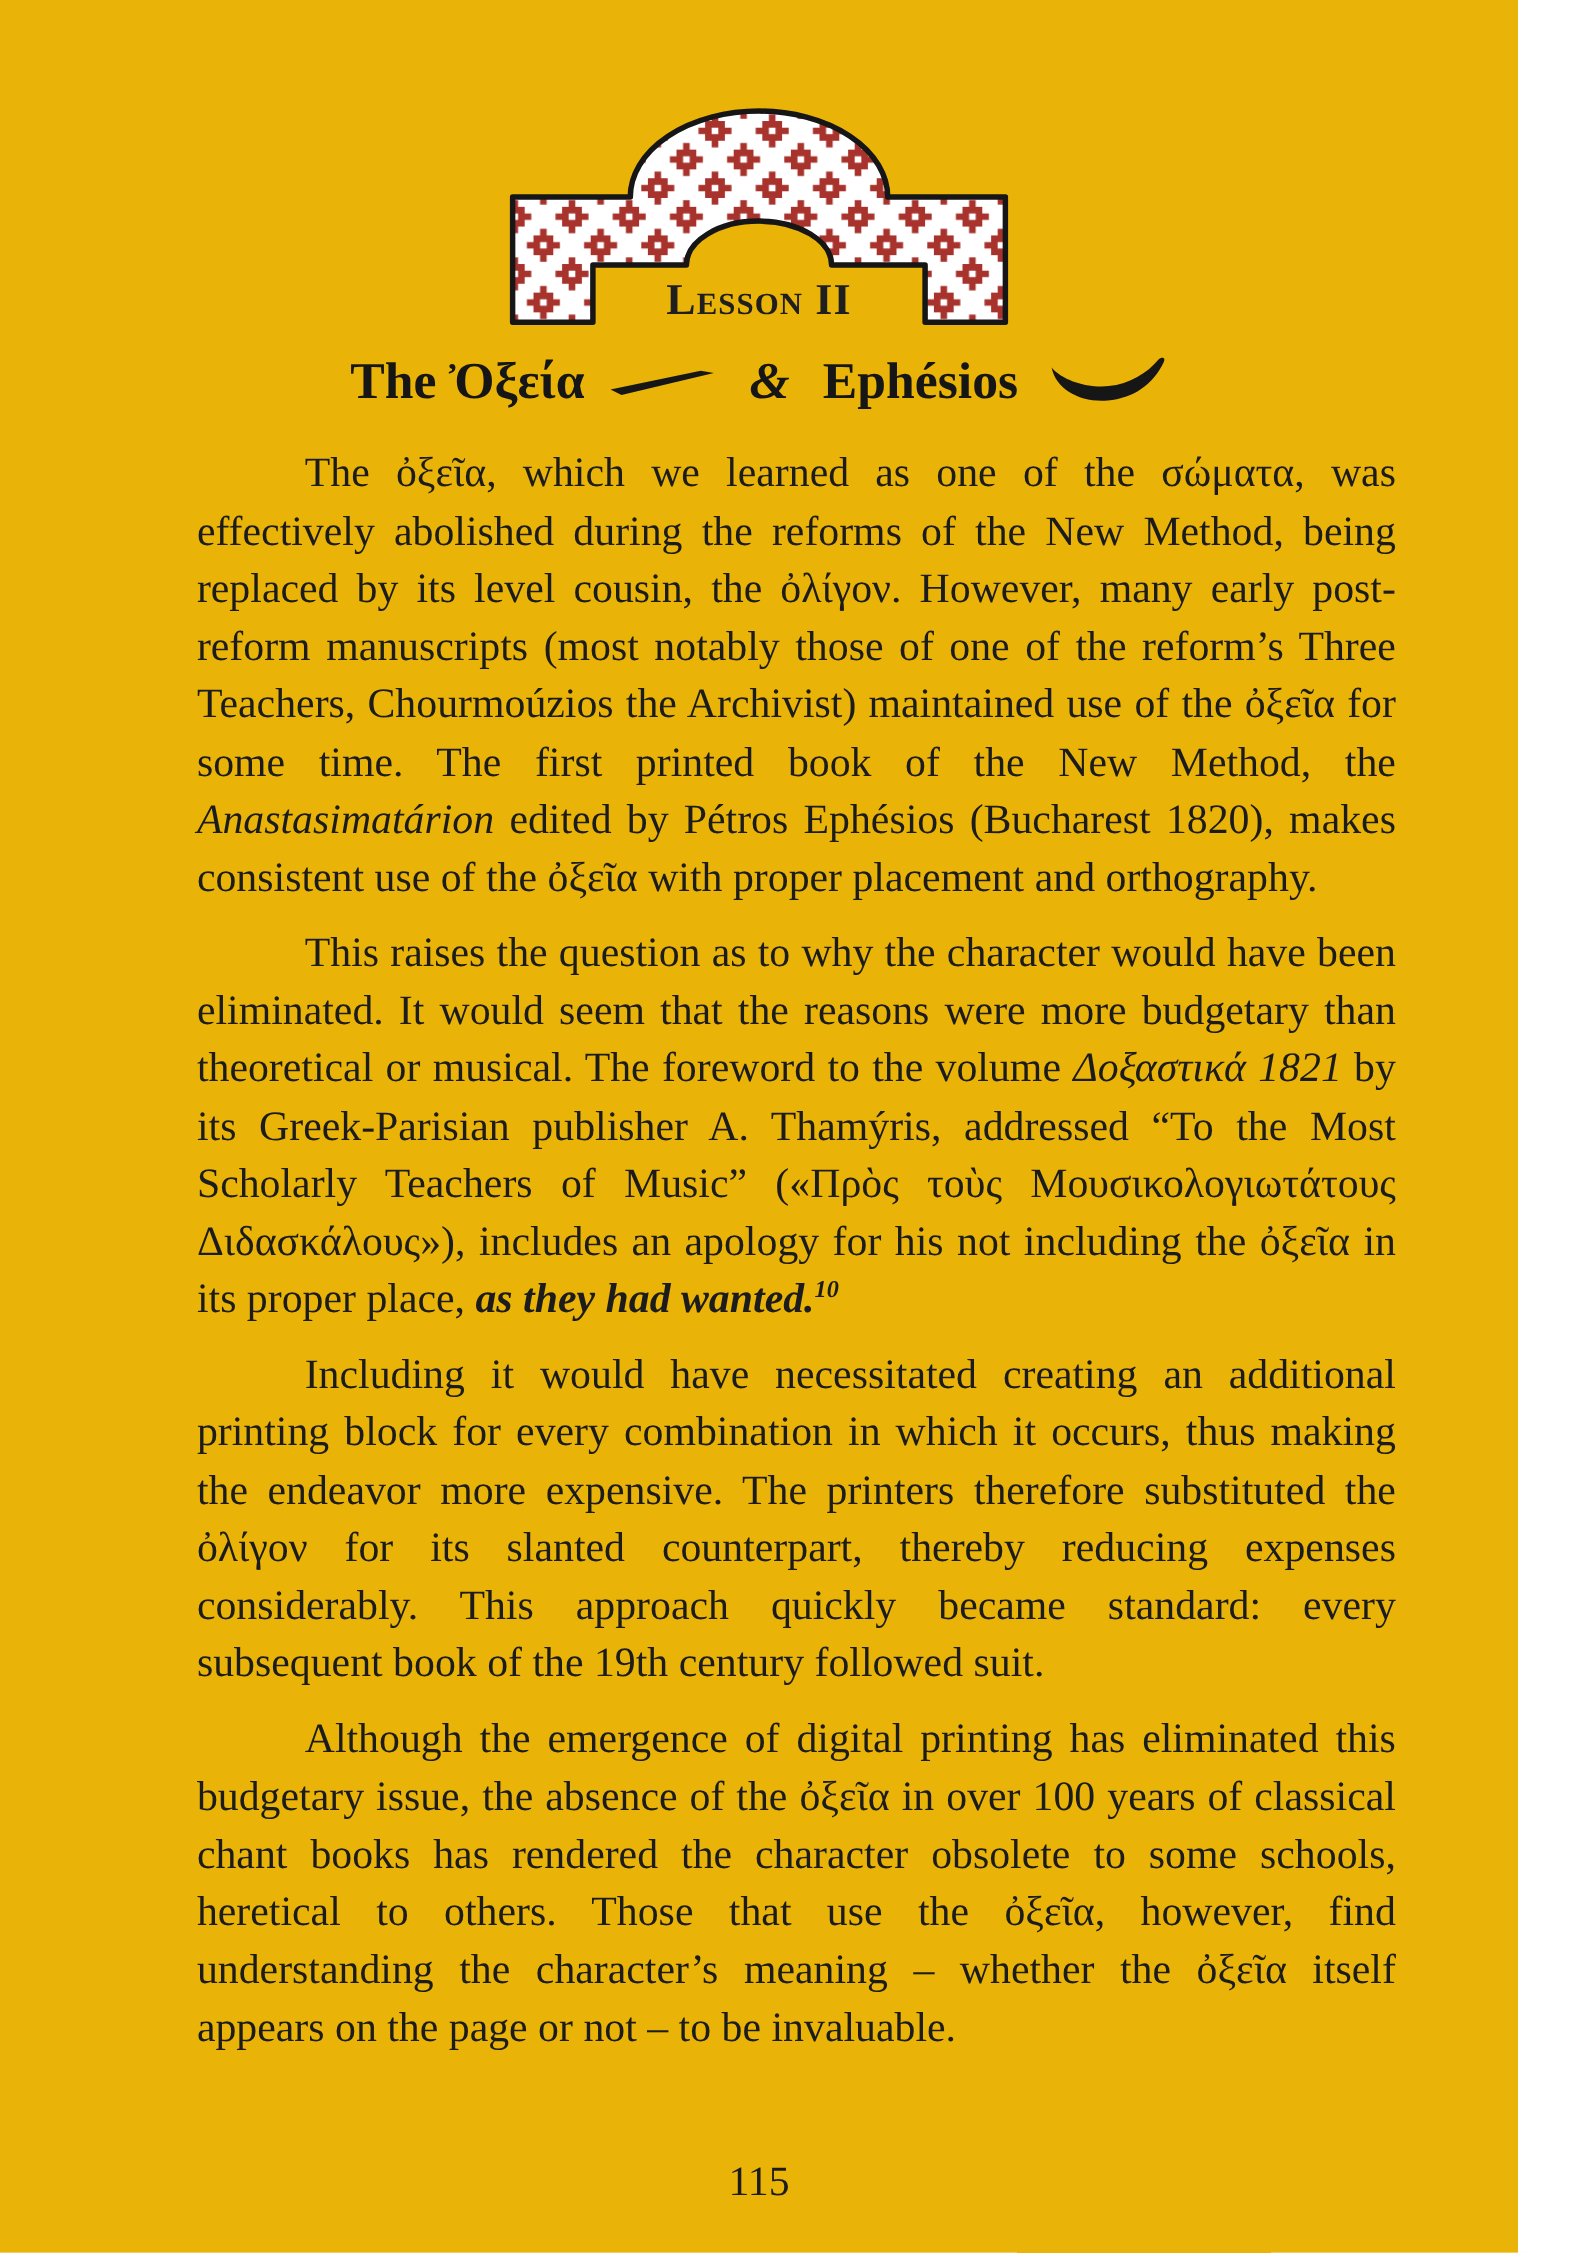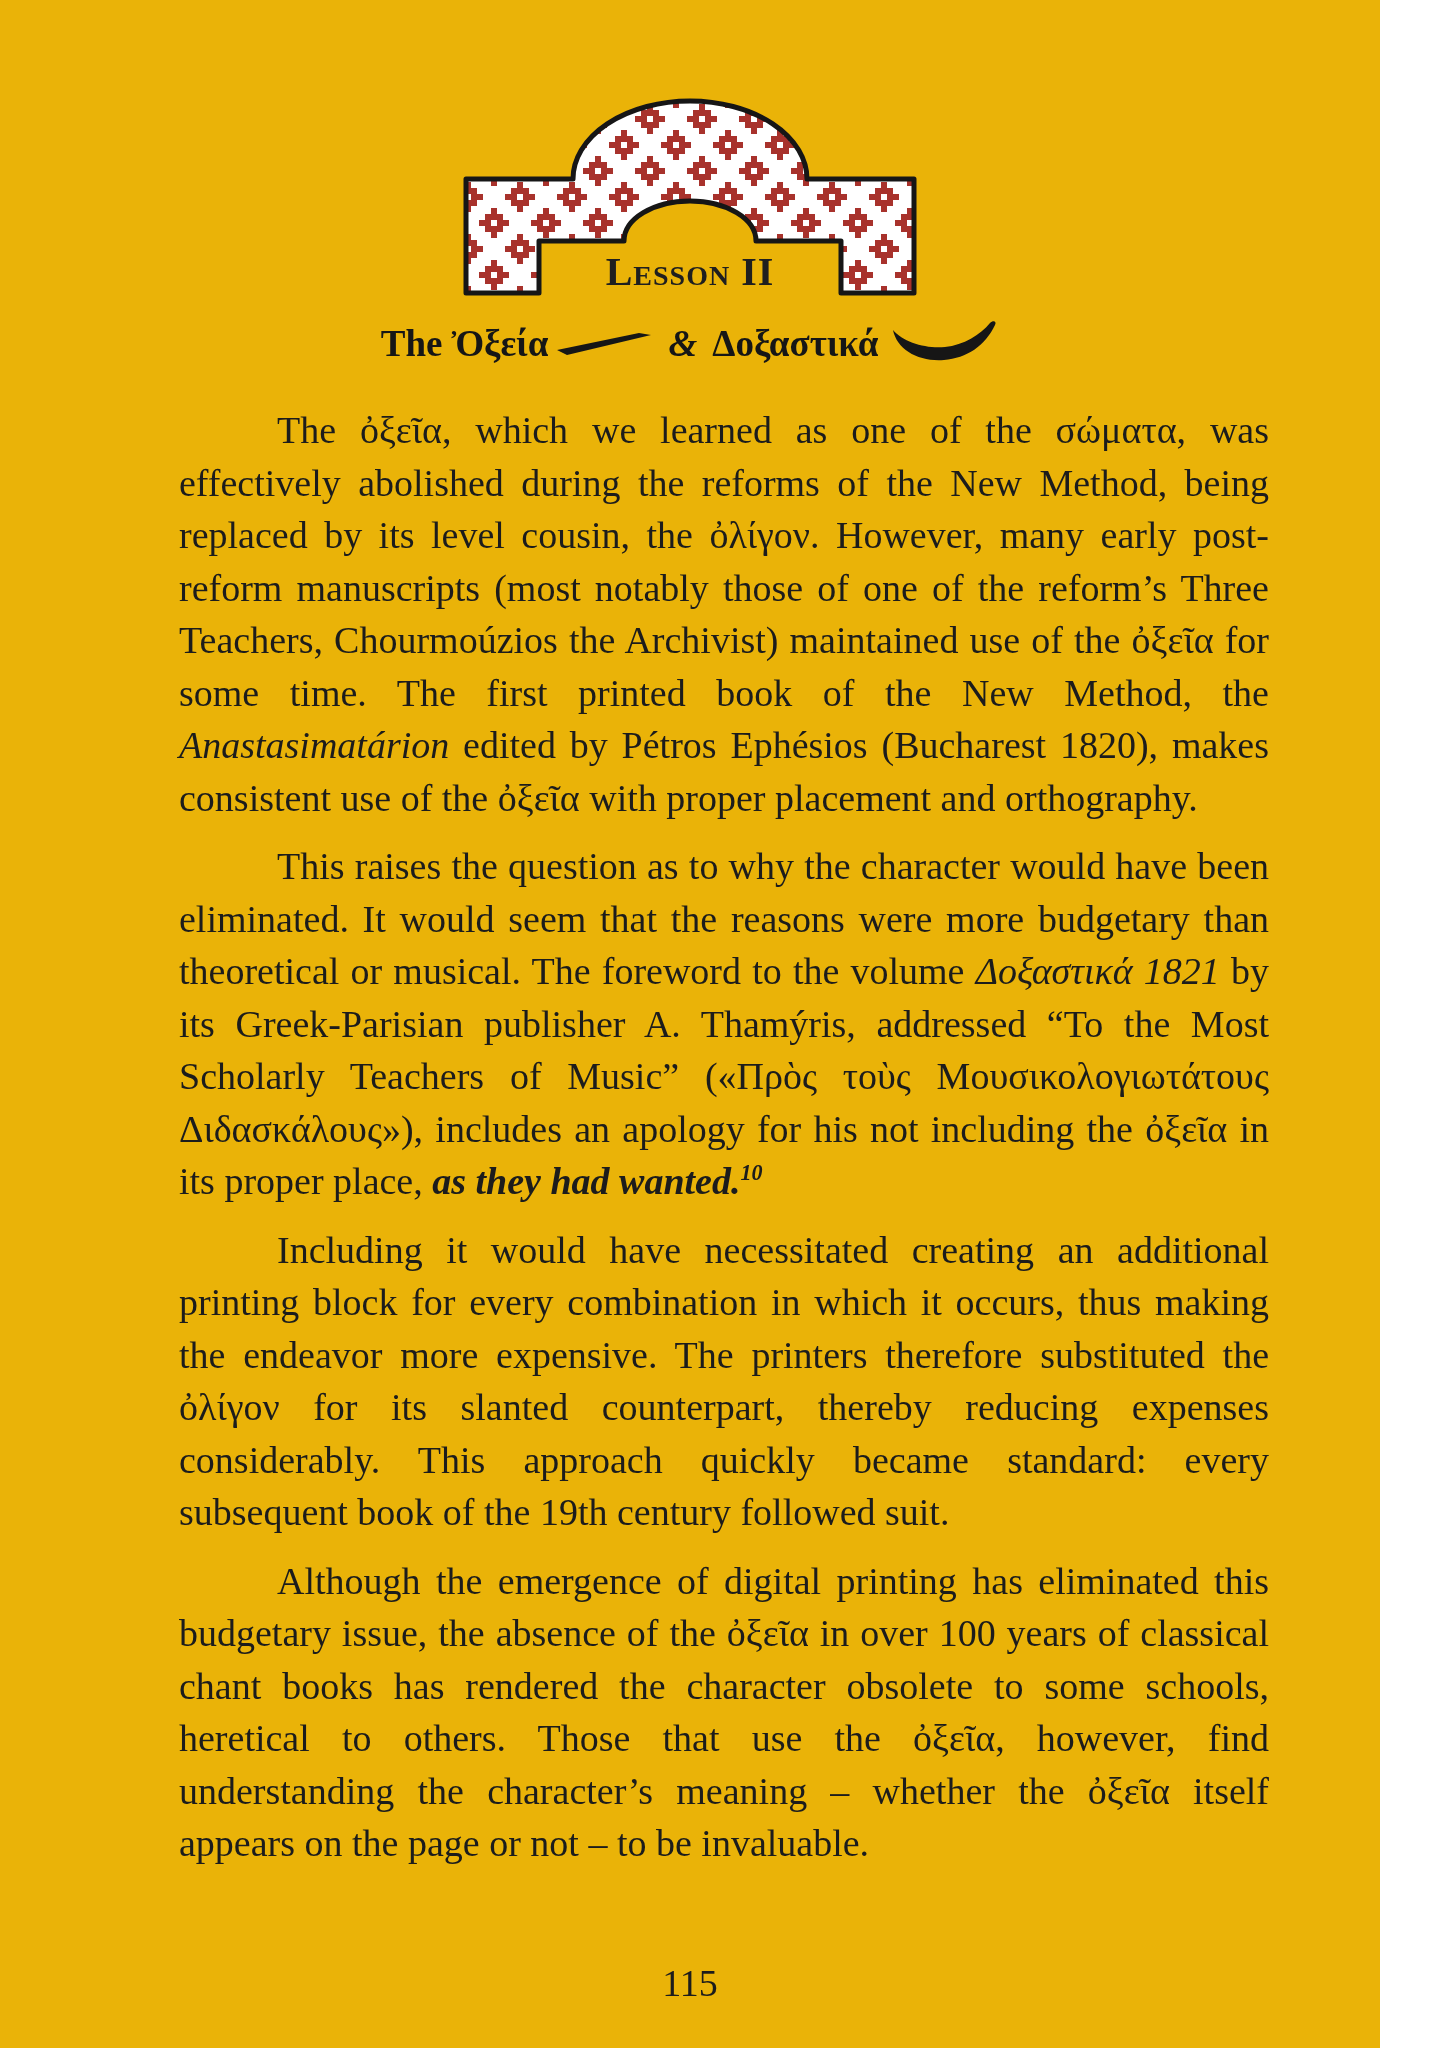--- a/index.html
+++ b/index.html
@@ -30,22 +30,22 @@
     letter-spacing:1px;
     color:#1f1f1f;
     white-space:nowrap;
   }
 
   
   .page-title{
     position:absolute;
     top:320px;left:0;width:100%;
     display:flex;justify-content:center;align-items:center;
-    gap:9px;
-    font-size:37px;font-weight:bold;
+    gap:24px;
+    font-size:47px;font-weight:bold;
     color:#161616;
     white-space:nowrap;
   }
   .page-title .amp{font-style:italic;padding:0 6px;}
   .glyph{display:inline-block;vertical-align:middle;}
 
   
   .body-text{
     position:absolute;
     top:388px;left:163px;width:1122px;
@@ -101,21 +101,21 @@
     </svg>
     <div class="lesson-label">Lesson II</div>
   </div>
 
   <div class="page-title">
     <span>The Ὀξεία</span>
     <svg class="glyph" width="96" height="28" viewBox="0 0 96 28" aria-hidden="true">
       <polygon points="0,21 82,4 94,6 10,26" fill="#161616"></polygon>
     </svg>
     <span class="amp">&amp;</span>
-    <span>Δοξαστικά</span>
+    <span>Ephésios</span>
     <svg class="glyph" width="112" height="46" viewBox="0 0 112 46" aria-hidden="true">
       <path d="M6,10 C10,30 32,42 57,40 C80,38 98,26 108,5 C110,1 106,0 103,3 C93,15 77,25 58,27 C39,29 16,22 6,10 Z" fill="#161616"></path>
     </svg>
   </div>
 
   <div class="body-text">
     <p><span>The ὀξεῖα, which we learned as one of the σώματα, was effectively abolished during the reforms of the New Method, being replaced by its level cousin, the ὀλίγον.  However, many early post-reform manuscripts (most notably those of one of the reform’s Three Teachers, Chourmoúzios the Archivist) maintained use of the ὀξεῖα for some time.  The first printed book of the New Method, the </span><span class="seg-italic">Anastasimatárion</span><span> edited by Pétros Ephésios (Bucharest 1820), makes consistent use of the ὀξεῖα with proper placement and orthography.</span></p>
     <p><span>This raises the question as to why the character would have been eliminated.  It would seem that the reasons were more budgetary than theoretical or musical. The foreword to the volume </span><span class="seg-italic">Δοξαστικά 1821</span><span> by its Greek-Parisian publisher A. Thamýris, addressed “To the Most Scholarly Teachers of Music” («Πρὸς τοὺς Μουσικολογιωτάτους Διδασκάλους»), includes an apology for his not including the ὀξεῖα in its proper place, </span><span class="seg-bolditalic">as they had wanted.</span><span class="seg-supbold">10</span></p>
     <p><span>Including it would have necessitated creating an additional printing block for every combination in which it occurs, thus making the endeavor more expensive.  The printers therefore substituted the ὀλίγον for its slanted counterpart, thereby reducing expenses considerably.   This approach quickly became standard: every subsequent book of the 19th century followed suit.</span></p>
     <p><span>Although the emergence of digital printing has eliminated this budgetary issue, the absence of the ὀξεῖα in over 100 years of classical chant books has rendered the character obsolete to some schools, heretical to others.  Those that use the ὀξεῖα, however, find understanding the character’s meaning – whether the ὀξεῖα itself appears on the page or not – to be invaluable.</span></p>

